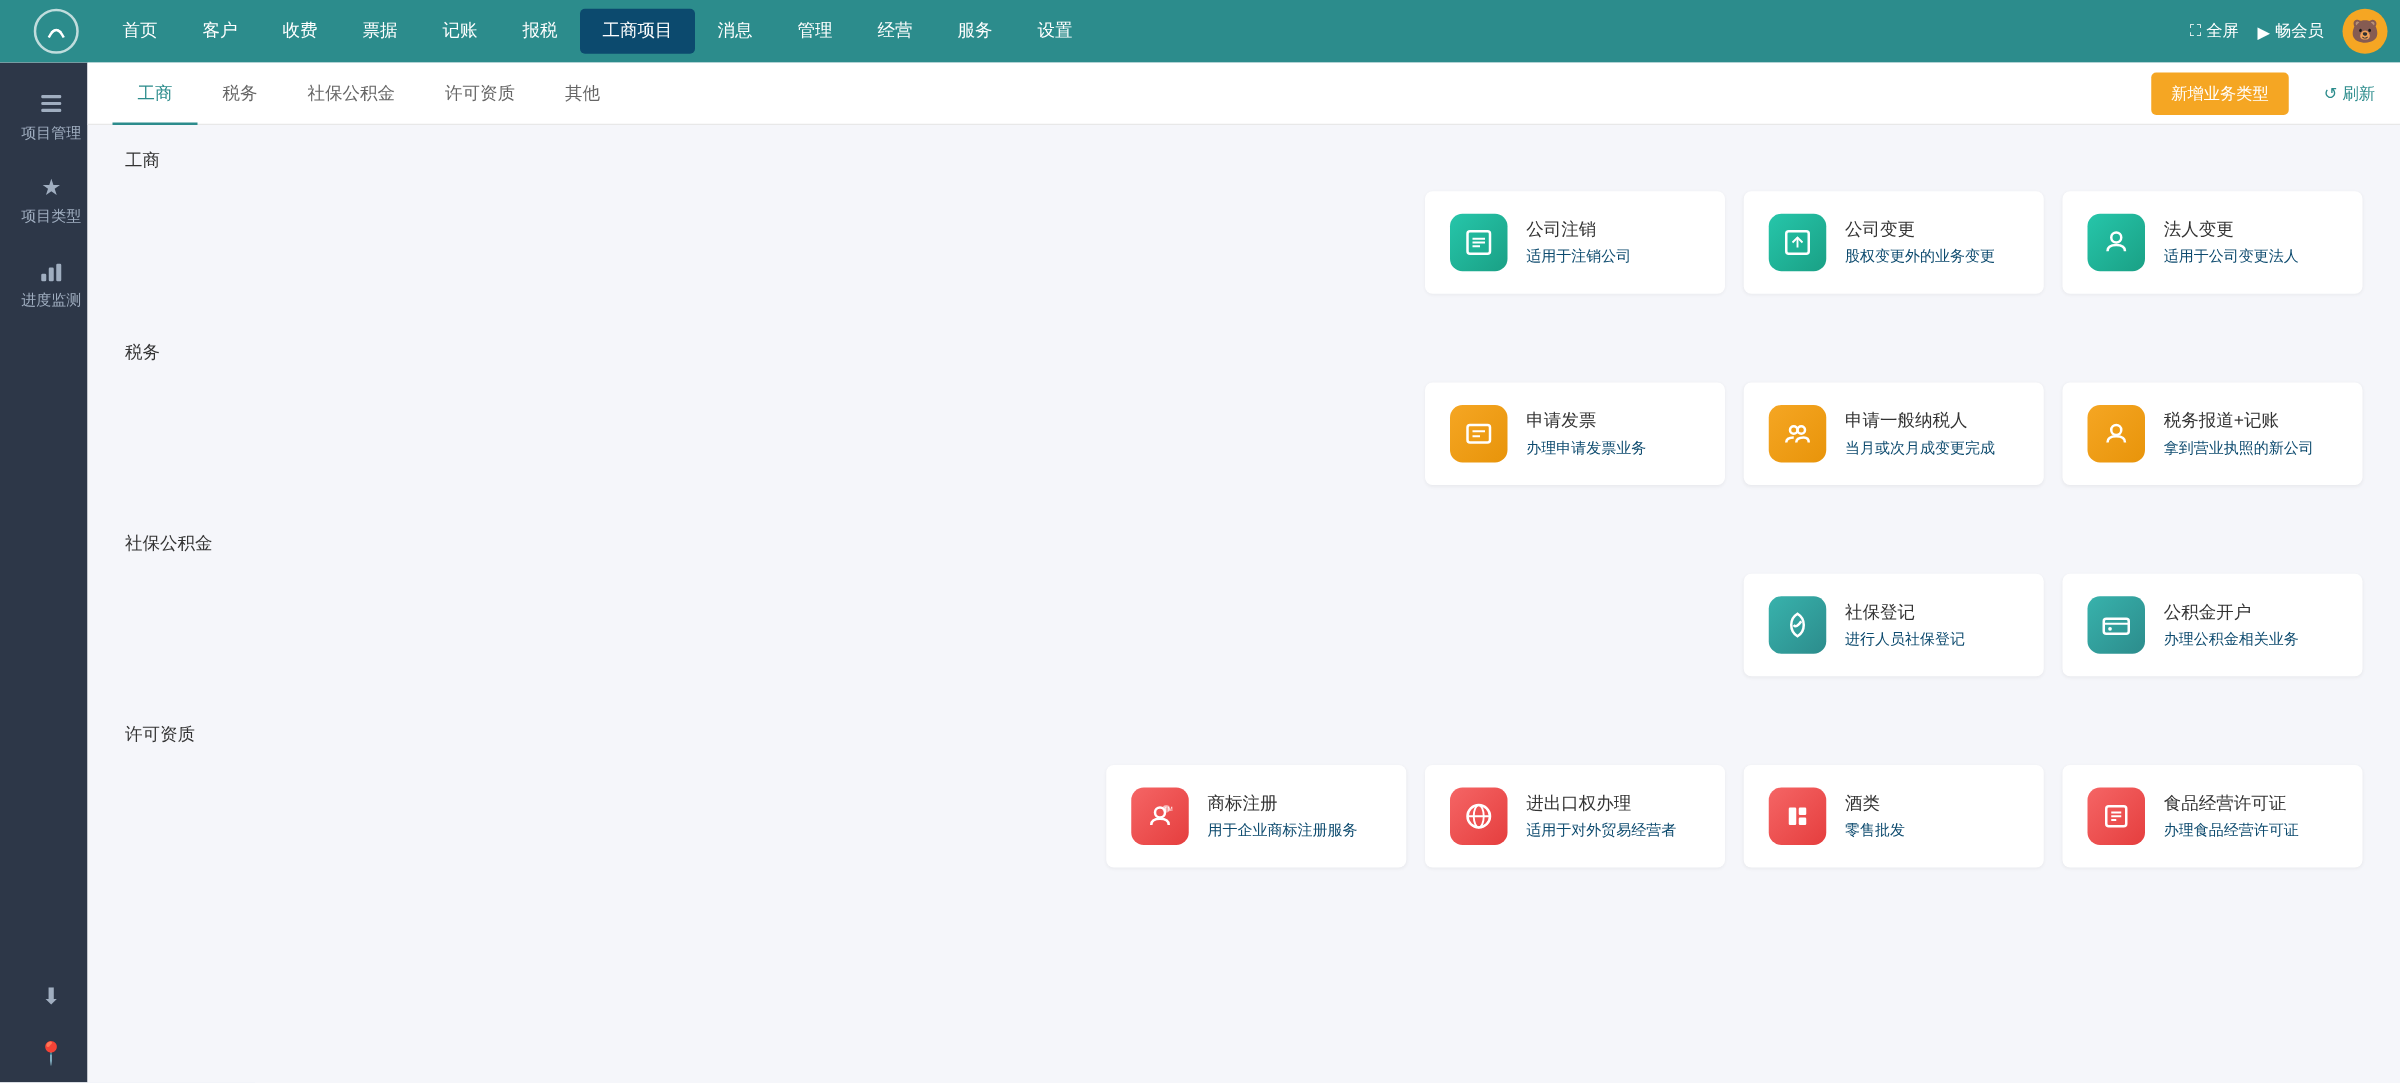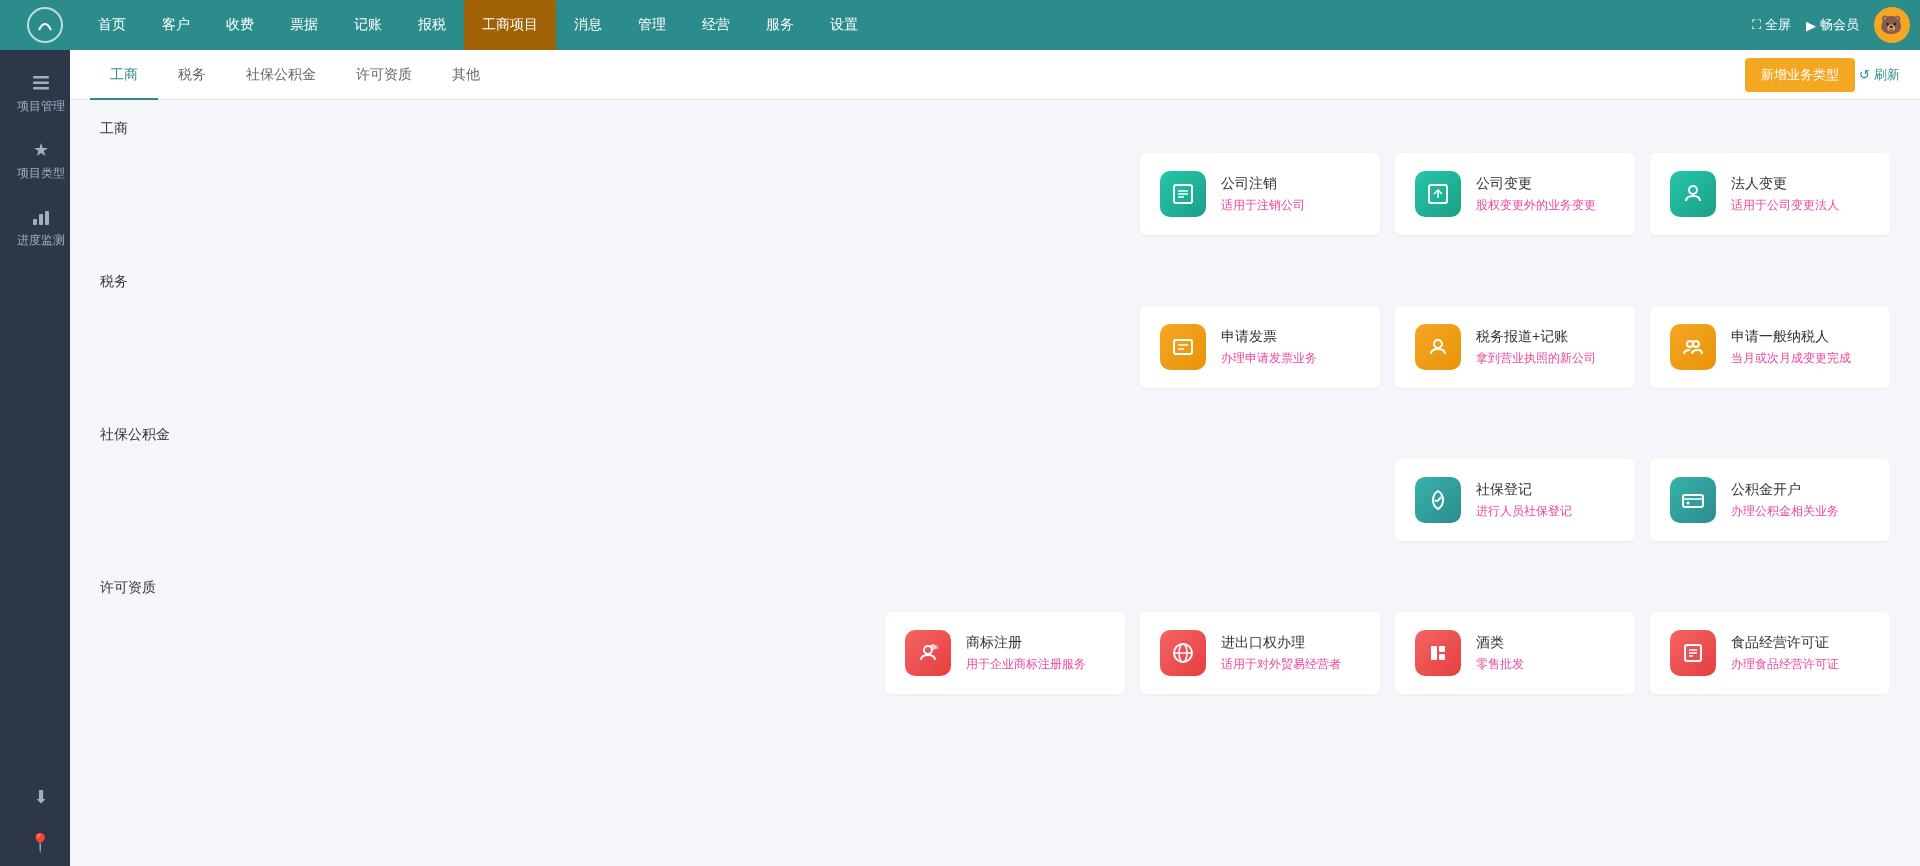--- a/index.html
+++ b/index.html
@@ -41,24 +41,24 @@
       color: white;
       padding: 0 18px;
       height: 50px;
       display: flex;
       align-items: center;
       font-size: 14px;
       cursor: pointer;
       white-space: nowrap;
     }
     .nav-item.active {
-      background: #a16207;
+      background: #0c4a6e;
       color: white;
       border-radius: 4px;
-      height: 51px;
+      height: 36px;
     }
     .nav-right {
       display: flex;
       align-items: center;
       gap: 15px;
       color: white;
       font-size: 13px;
     }
     .nav-right-item {
       display: flex;
@@ -160,21 +160,21 @@
       bottom: 0;
       left: 0;
       right: 0;
       height: 2px;
       background: #2c8c8c;
     }
     .tab-actions {
       margin-left: auto;
       display: flex;
       align-items: center;
-      gap: 4px;
+      gap: 28px;
     }
     .btn-add-type {
       background: #f5a623;
       color: white;
       border: none;
       padding: 8px 16px;
       border-radius: 4px;
       font-size: 13px;
       cursor: pointer;
       white-space: nowrap;
@@ -240,21 +240,21 @@
     }
     .card-text { flex: 1; }
     .card-title {
       font-size: 14px;
       color: #333;
       font-weight: 500;
       margin-bottom: 4px;
     }
     .card-desc {
       font-size: 12px;
-      color: #ec4899;
+      color: #0c4a6e;
     }
 
     
     .icon-teal { background: linear-gradient(135deg, #26c6aa, #1aa085); }
     .icon-orange { background: linear-gradient(135deg, #f5a623, #e8940a); }
     .icon-red { background: linear-gradient(135deg, #f56565, #e53e3e); }
     .icon-teal2 { background: linear-gradient(135deg, #38b2ac, #2c8c8c); }
 
     .section-divider {
       margin-bottom: 15px;
@@ -419,44 +419,44 @@
             </div>
             <div class="card-text">
               <div class="card-title">申请发票</div>
               <div class="card-desc">办理申请发票业务</div>
             </div>
           </div>
 
           <div class="service-card">
             <div class="card-icon icon-orange">
               <svg width="26" height="26" viewBox="0 0 26 26" fill="white">
-                <circle cx="13" cy="10" r="4" fill="none" stroke="white" stroke-width="2"></circle>
-                <path d="M6 20 Q6 15 13 15 Q20 15 20 20" stroke="white" stroke-width="2" fill="none"></path>
-              </svg>
-            </div>
-            <div class="card-text">
-              <div class="card-title">税务报道+记账</div>
-              <div class="card-desc">拿到营业执照的新公司</div>
-            </div>
-          </div>
-
-          <div class="service-card">
-            <div class="card-icon icon-orange">
-              <svg width="26" height="26" viewBox="0 0 26 26" fill="white">
                 <circle cx="10" cy="10" r="3" fill="none" stroke="white" stroke-width="2"></circle>
                 <circle cx="16" cy="10" r="3" fill="none" stroke="white" stroke-width="2"></circle>
                 <path d="M4 20 Q4 16 10 16" stroke="white" stroke-width="2" fill="none"></path>
                 <path d="M12 20 Q12 16 18 16 Q22 16 22 20" stroke="white" stroke-width="2" fill="none"></path>
               </svg>
             </div>
             <div class="card-text">
               <div class="card-title">申请一般纳税人</div>
               <div class="card-desc">当月或次月成变更完成</div>
             </div>
           </div>
+
+          <div class="service-card">
+            <div class="card-icon icon-orange">
+              <svg width="26" height="26" viewBox="0 0 26 26" fill="white">
+                <circle cx="13" cy="10" r="4" fill="none" stroke="white" stroke-width="2"></circle>
+                <path d="M6 20 Q6 15 13 15 Q20 15 20 20" stroke="white" stroke-width="2" fill="none"></path>
+              </svg>
+            </div>
+            <div class="card-text">
+              <div class="card-title">税务报道+记账</div>
+              <div class="card-desc">拿到营业执照的新公司</div>
+            </div>
+          </div>
         </div>
       </div>
 
       <div class="section-divider">
         <div class="section-title">社保公积金</div>
         <div class="card-grid">
 
           <div class="service-card">
             <div class="card-icon icon-teal2">
               <svg width="26" height="26" viewBox="0 0 26 26" fill="white">

